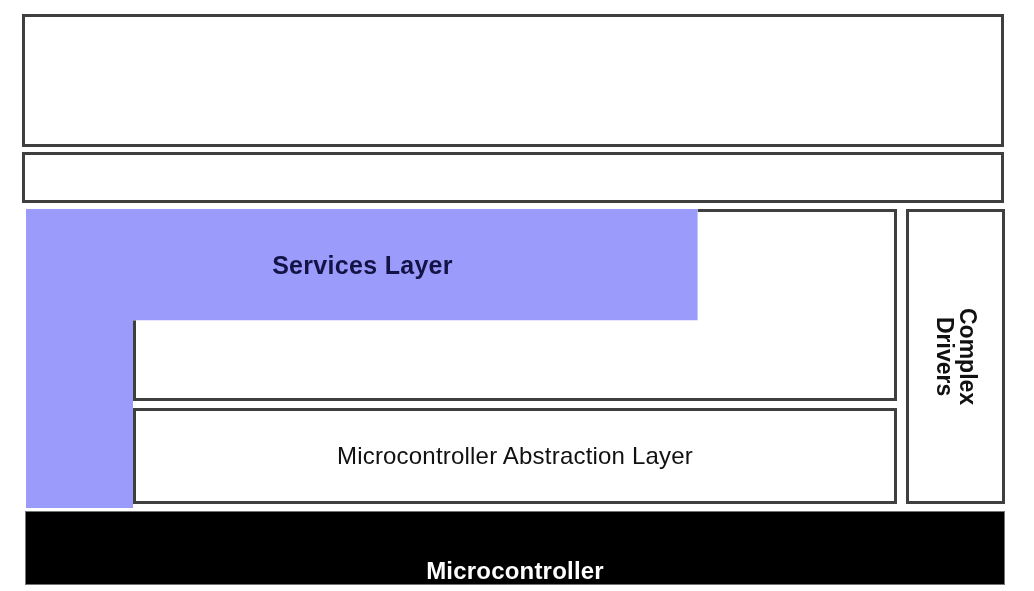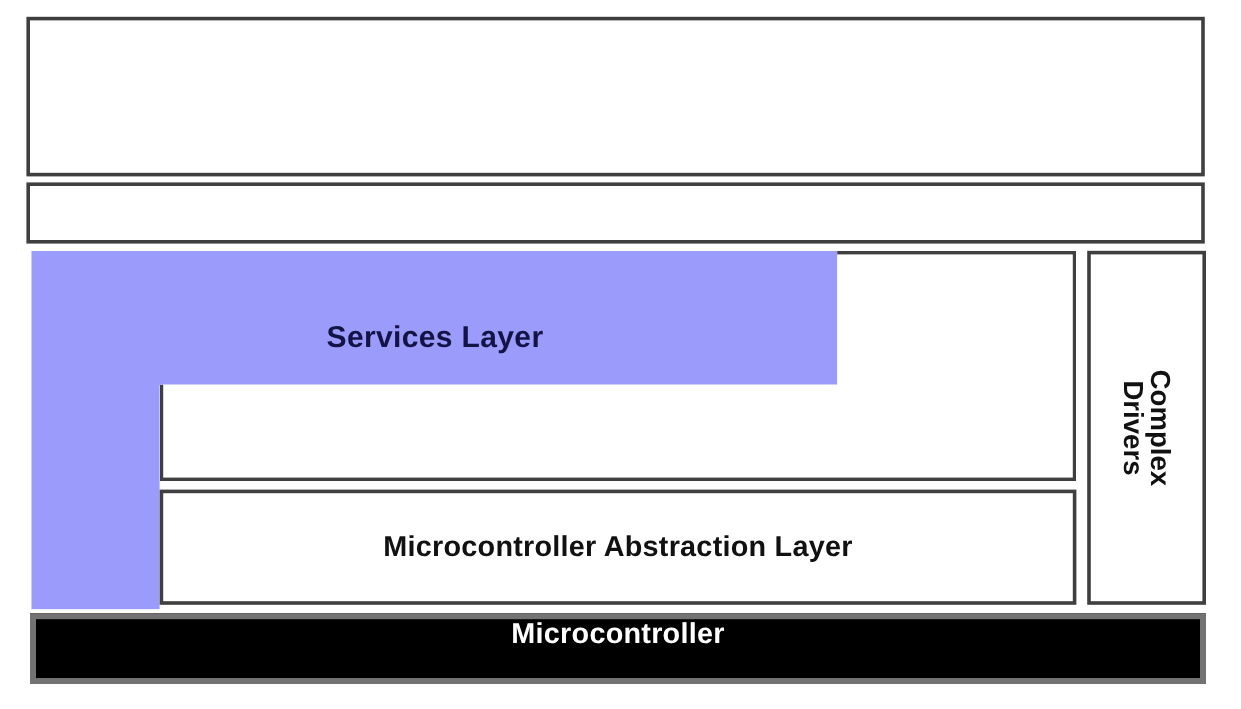--- a/index.html
+++ b/index.html
@@ -64,21 +64,21 @@
     height: 299px;
     background: #9a9bfb;
     
     clip-path: polygon(0% 0%, 100% 0%, 100% 37.5%, 15.9% 37.5%, 15.9% 100%, 0% 100%);
     display: block;
   }
 
   #services-layer-label {
     position: absolute;
     left: 26px;
-    top: 225px;
+    top: 209px;
     width: 673px;
     height: 112px;
     display: flex;
     align-items: center;
     justify-content: center;
     color: #131346;
     font-weight: bold;
     font-size: 25px;
     letter-spacing: 0.3px;
     white-space: nowrap;
@@ -126,21 +126,21 @@
 
   
   #mcal-layer-box {
     left: 133px;
     top: 408px;
     width: 764px;
     height: 96px;
   }
 
   #mcal-layer-box .box-label {
-    font-weight: bold;
+    font-weight: normal;
     font-size: 24px;
   }
 
   
   #complex-drivers-box {
     left: 906px;
     top: 209px;
     width: 99px;
     height: 295px;
   }
@@ -155,26 +155,26 @@
     text-align: center;
     white-space: pre-line;
   }
 
   
   #microcontroller-box {
     position: absolute;
     left: 25px;
     top: 511px;
     width: 980px;
-    height: 59px;
+    height: 74px;
     box-sizing: border-box;
     background: #000000;
-    border: 5px solid #737373;
-    display: flex;
-    align-items: flex-start;
+    border: 1px solid #737373;
+    display: flex;
+    align-items: flex-end;
     justify-content: center;
   }
 
   #microcontroller-box .box-label {
     color: #ffffff;
     font-weight: bold;
     font-size: 24px;
   }
 </style>
 </head>

